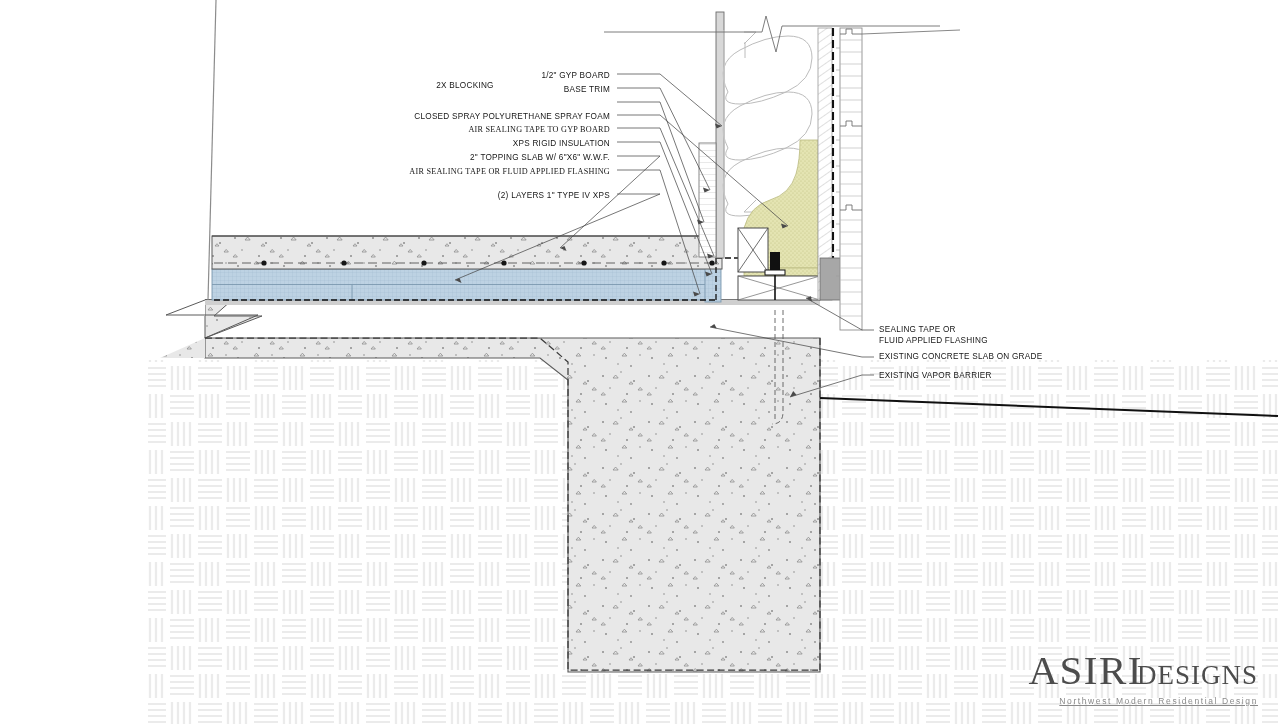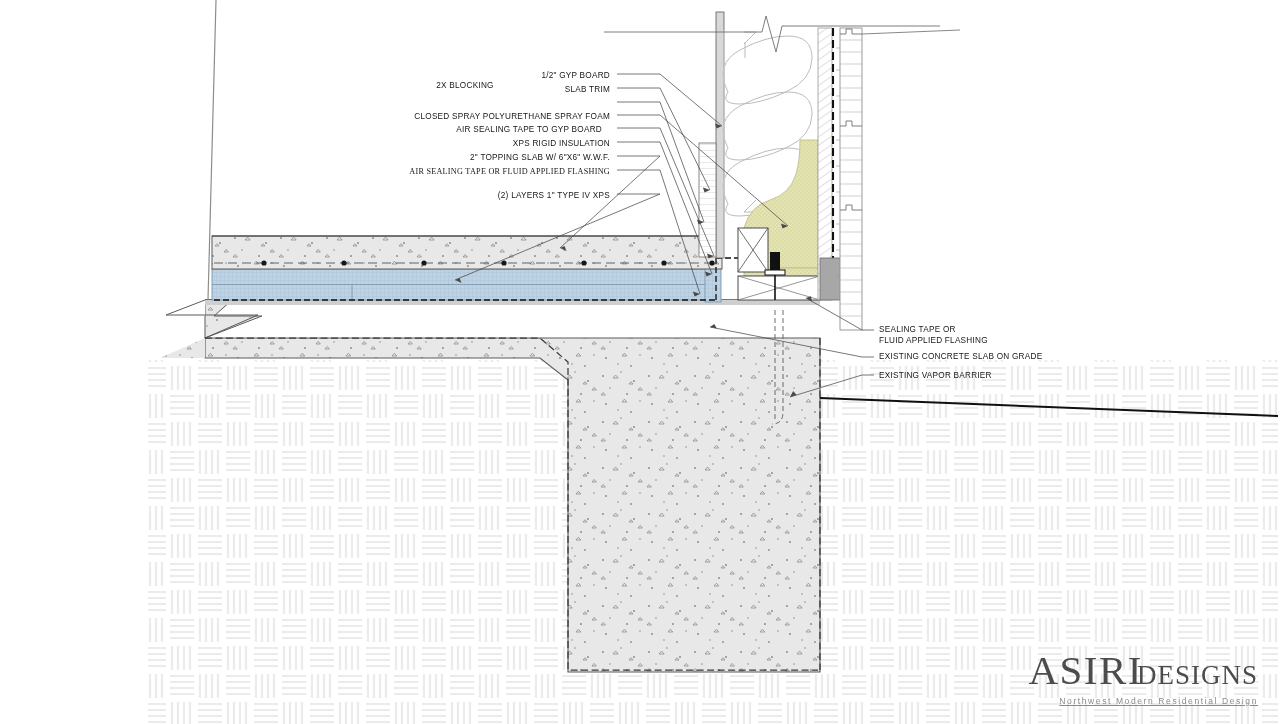--- a/index.html
+++ b/index.html
@@ -302,29 +302,29 @@
         <path d="M790 397 l6.6 -2 l-3.4 -4 z"></path>
       </g>
     </g>
 
   </svg>
 
   <div class="anno r" style="left:320px;top:71px;width:290px;">
     <span>1/2" GYP BOARD</span>
   </div>
   <div class="anno r" style="left:320px;top:85px;width:290px;">
-    <span>SLAB TRIM</span>
+    <span>BASE TRIM</span>
   </div>
   <div class="anno r" style="left:320px;top:81px;width:290px;text-align:center;">
     <span>2X BLOCKING</span>
   </div>
   <div class="anno r" style="left:300px;top:112px;width:310px;">
     <span>CLOSED SPRAY POLYURETHANE SPRAY FOAM</span>
   </div>
-  <div class="anno r" style="left:292px;top:125px;width:310px;">
+  <div class="anno r" style="left:300px;top:125px;width:310px;font-family:Liberation Serif, serif;">
     <span>AIR SEALING TAPE TO GYP BOARD</span>
   </div>
   <div class="anno r" style="left:300px;top:139px;width:310px;">
     <span>XPS RIGID INSULATION</span>
   </div>
   <div class="anno r" style="left:290px;top:153px;width:320px;">
     <span>2" TOPPING SLAB W/ 6"X6" W.W.F.</span>
   </div>
   <div class="anno r" style="left:280px;top:167px;width:330px;font-family:Liberation Serif, serif;">
     <span>AIR SEALING TAPE OR FLUID APPLIED FLASHING</span>

